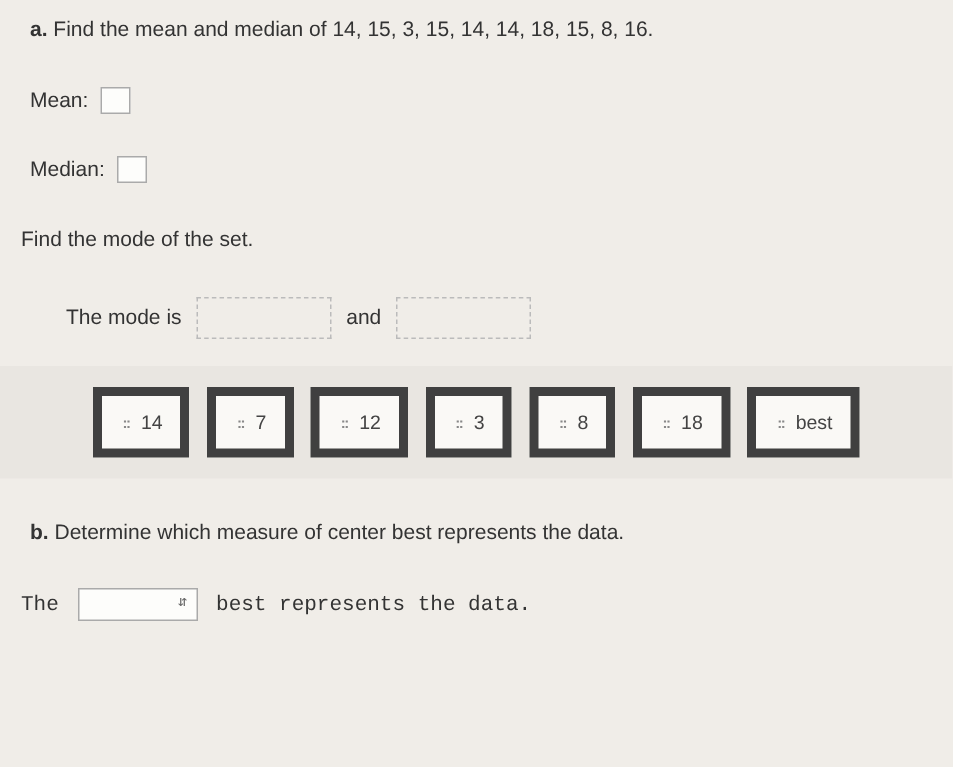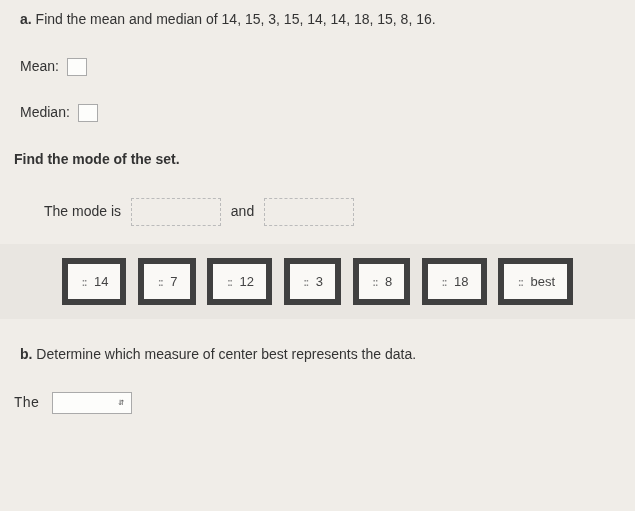--- a/index.html
+++ b/index.html
@@ -93,21 +93,21 @@
 <div class="row">
   <span>Mean:</span>
   <span class="small-input"></span>
 </div>
 
 <div class="row">
   <span>Median:</span>
   <span class="small-input"></span>
 </div>
 
-<div class="row q-text" style="margin-left:-6px;font-weight:bold;">
+<div class="row q-text" style="margin-left:-6px;">
   <span>Find the mode of the set.</span>
 </div>
 
 <div class="row mode-line">
   <span>The mode is</span>
   <span class="drop-slot"></span>
   <span>and</span>
   <span class="drop-slot"></span>
 </div>
 
@@ -124,13 +124,14 @@
 <div class="row q-text">
   <span class="bold-letter">b.</span>
   <span>Determine which measure of center best represents the data.</span>
 </div>
 
 <div class="row" style="margin-left:-6px;font-family:Liberation Mono, monospace;">
   <span>The</span>
   <span class="select-box">
     <span class="caret">⇵</span>
   </span>
+  <span>best represents the data.</span>
 </div>
 
 </body></html>

